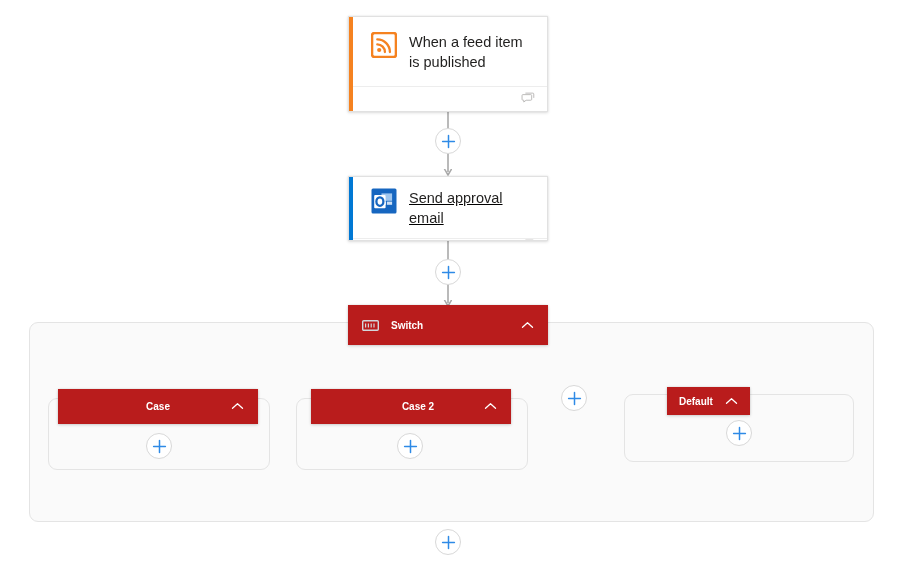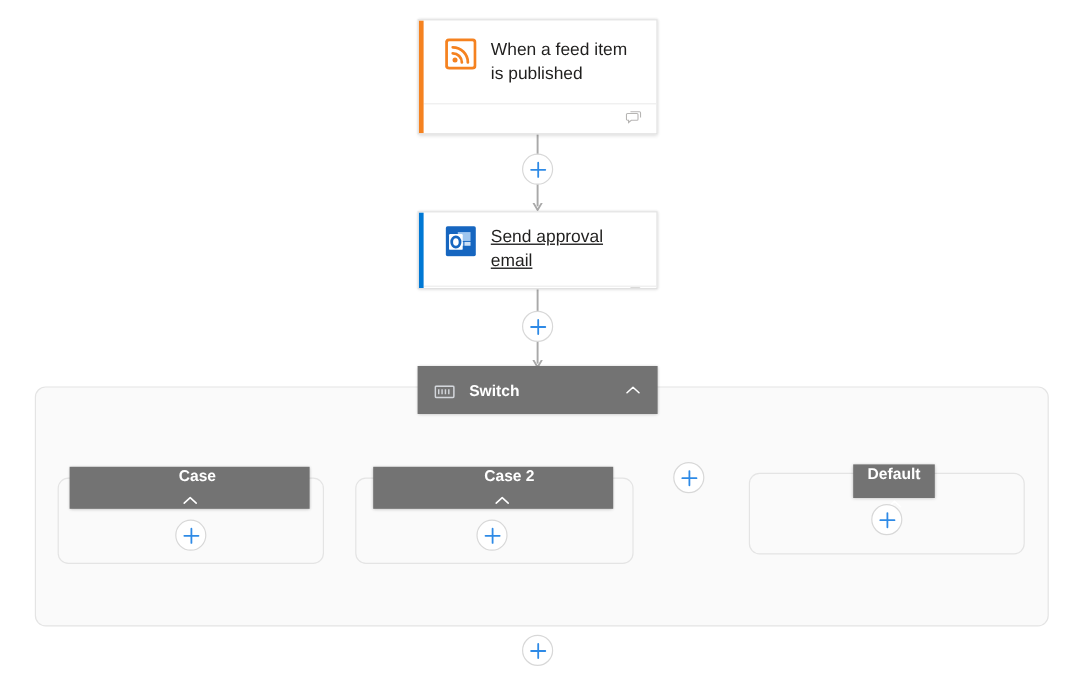--- a/index.html
+++ b/index.html
@@ -49,33 +49,33 @@
     border-top: 1px solid #ededed;
     display: flex; align-items: center; justify-content: flex-end;
     padding-right: 12px;
     margin-left: 4px;
   }
   .footer-icon { width: 14px; height: 14px; opacity: .62; }
 
   
   .scope-head {
     position: absolute;
-    background: #737373;
+    background: #b91c1c;
     color: #ffffff;
     display: flex;
     align-items: center;
-    font-size: 13px;
+    font-size: 10px;
     font-weight: 600;
     box-shadow: 0 1px 3px rgba(0,0,0,0.16), 0 0 2px rgba(0,0,0,0.10);
     cursor: pointer;
   }
   .scope-head.left-align { padding: 0 14px; }
   .scope-head.left-align .scope-label { margin-left: 12px; flex: 1; }
   .scope-head.center .scope-label { flex: 1; text-align: center; }
-  .scope-head.center { padding: 0 14px; flex-direction: column; }
+  .scope-head.center { padding: 0 14px; }
   .scope-head.fit { padding: 0 12px; gap: 12px; }
   .chev { width: 13px; height: 13px; flex: 0 0 13px; }
   .switch-glyph { width: 17px; height: 11px; flex: 0 0 17px; }
 
   
   .scope-box {
     position: absolute;
     background: #fafafa;
     border: 1px solid #e4e4e4;
     border-radius: 9px;
@@ -228,21 +228,21 @@
       <path d="M7.5,1.6 V13.4 M1.6,7.5 H13.4" stroke="#2e8ae6" stroke-width="1.5" stroke-linecap="round"></path>
     </svg>
   </div>
 
   <div class="plus" style="left:561px; top:385px;">
     <svg viewBox="0 0 15 15" xmlns="http://www.w3.org/2000/svg">
       <path d="M7.5,1.6 V13.4 M1.6,7.5 H13.4" stroke="#2e8ae6" stroke-width="1.5" stroke-linecap="round"></path>
     </svg>
   </div>
 
-  <div class="scope-head fit" style="left:711px; top:387px; height:28px;flex-direction:column;">
+  <div class="scope-head fit" style="left:667px; top:387px; height:28px;">
     <span class="scope-label">Default</span>
     <span class="chev">
       <svg viewBox="0 0 13 13" xmlns="http://www.w3.org/2000/svg">
         <path d="M1.5,8.3 L6.5,3.7 L11.5,8.3" fill="none" stroke="#ffffff" stroke-width="1.3" stroke-linecap="round" stroke-linejoin="round"></path>
       </svg>
     </span>
   </div>
   <div class="plus" style="left:726px; top:420px;">
     <svg viewBox="0 0 15 15" xmlns="http://www.w3.org/2000/svg">
       <path d="M7.5,1.6 V13.4 M1.6,7.5 H13.4" stroke="#2e8ae6" stroke-width="1.5" stroke-linecap="round"></path>

